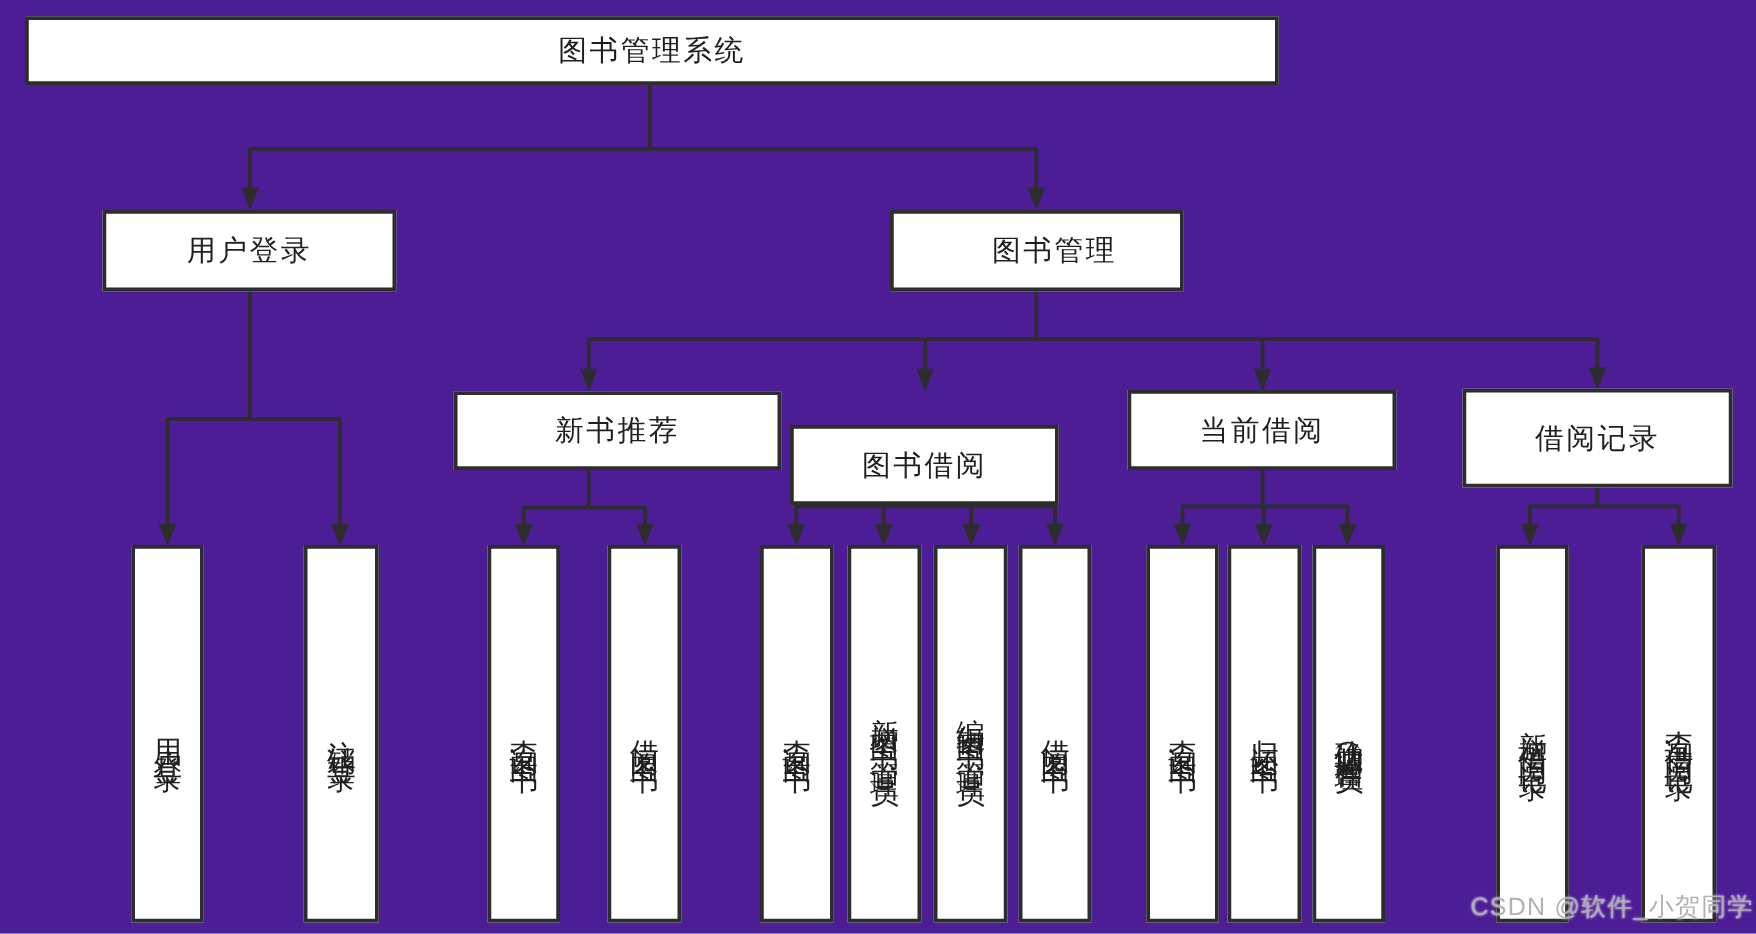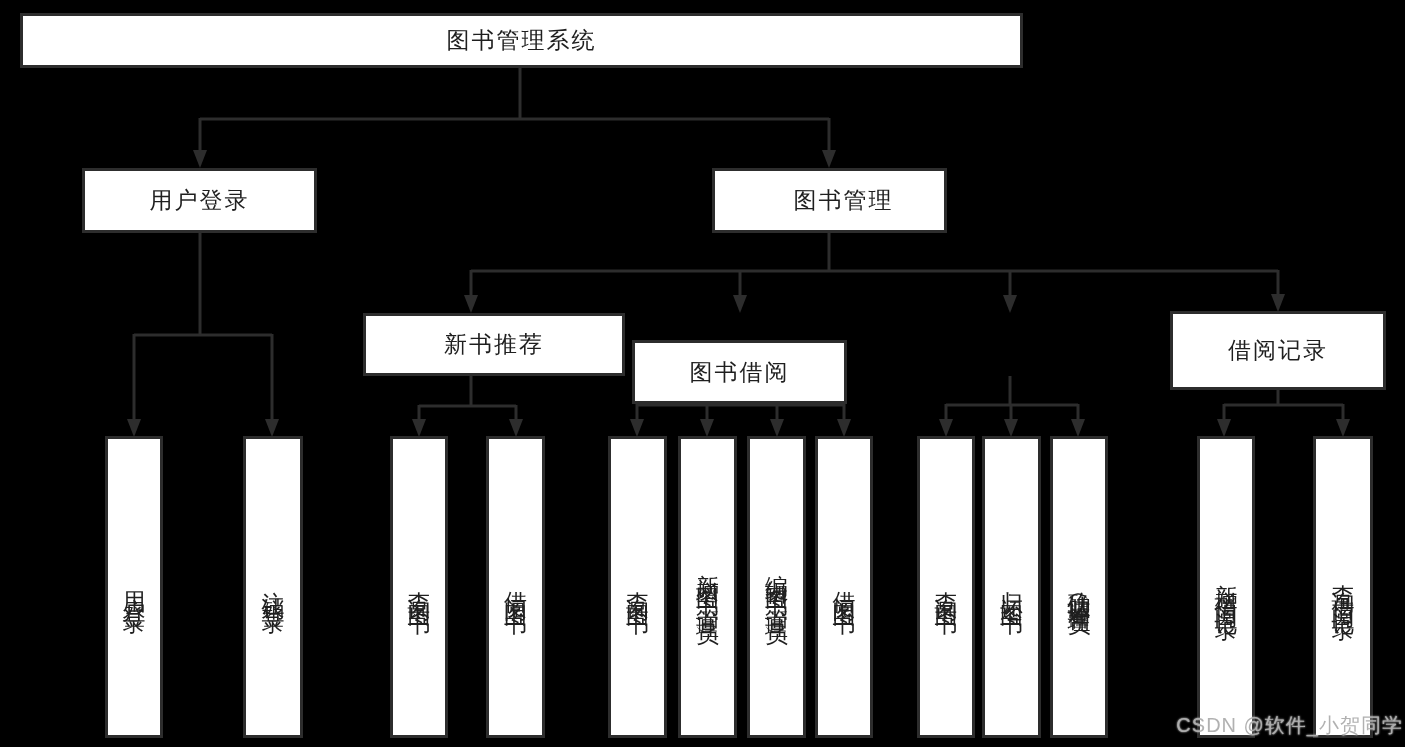--- a/index.html
+++ b/index.html
@@ -4,21 +4,21 @@
 <style>
   html, body {
     margin: 0;
     padding: 0;
     background: #ffffff;
   }
   #stage {
     position: relative;
     width: 1405px;
     height: 747px;
-    background: #000000;
+    background: #4c1d95;
     overflow: hidden;
     font-family: "Liberation Sans", "DejaVu Sans", sans-serif;
   }
   #wires {
     position: absolute;
     left: 0;
     top: 0;
     width: 1405px;
     height: 747px;
   }
@@ -119,20 +119,21 @@
     </g>
   </svg>
 
   <div class="node" style="left:20px; top:13px; width:1003px; height:55px;">图书管理系统</div>
 
   <div class="node" style="left:82px; top:168px; width:235px; height:65px;">用户登录</div>
   <div class="node" style="left:712px; top:168px; width:235px; height:65px;padding-left:28px;">图书管理</div>
 
   <div class="node" style="left:363px; top:313px; width:262px; height:63px;">新书推荐</div>
   <div class="node" style="left:632px; top:312px; width:215px; height:64px;margin-top:28px;">图书借阅</div>
+  <div class="node" style="left:902px; top:312px; width:215px; height:64px;">当前借阅</div>
   <div class="node" style="left:1170px; top:311px; width:216px; height:79px;">借阅记录</div>
 
   <div class="leaf" style="left:105px; width:58px;">
     <span class="vtext">用户登录</span>
   </div>
   <div class="leaf" style="left:243px; width:60px;">
     <span class="vtext">注销登录</span>
   </div>
 
   <div class="leaf" style="left:390px; width:58px;">

